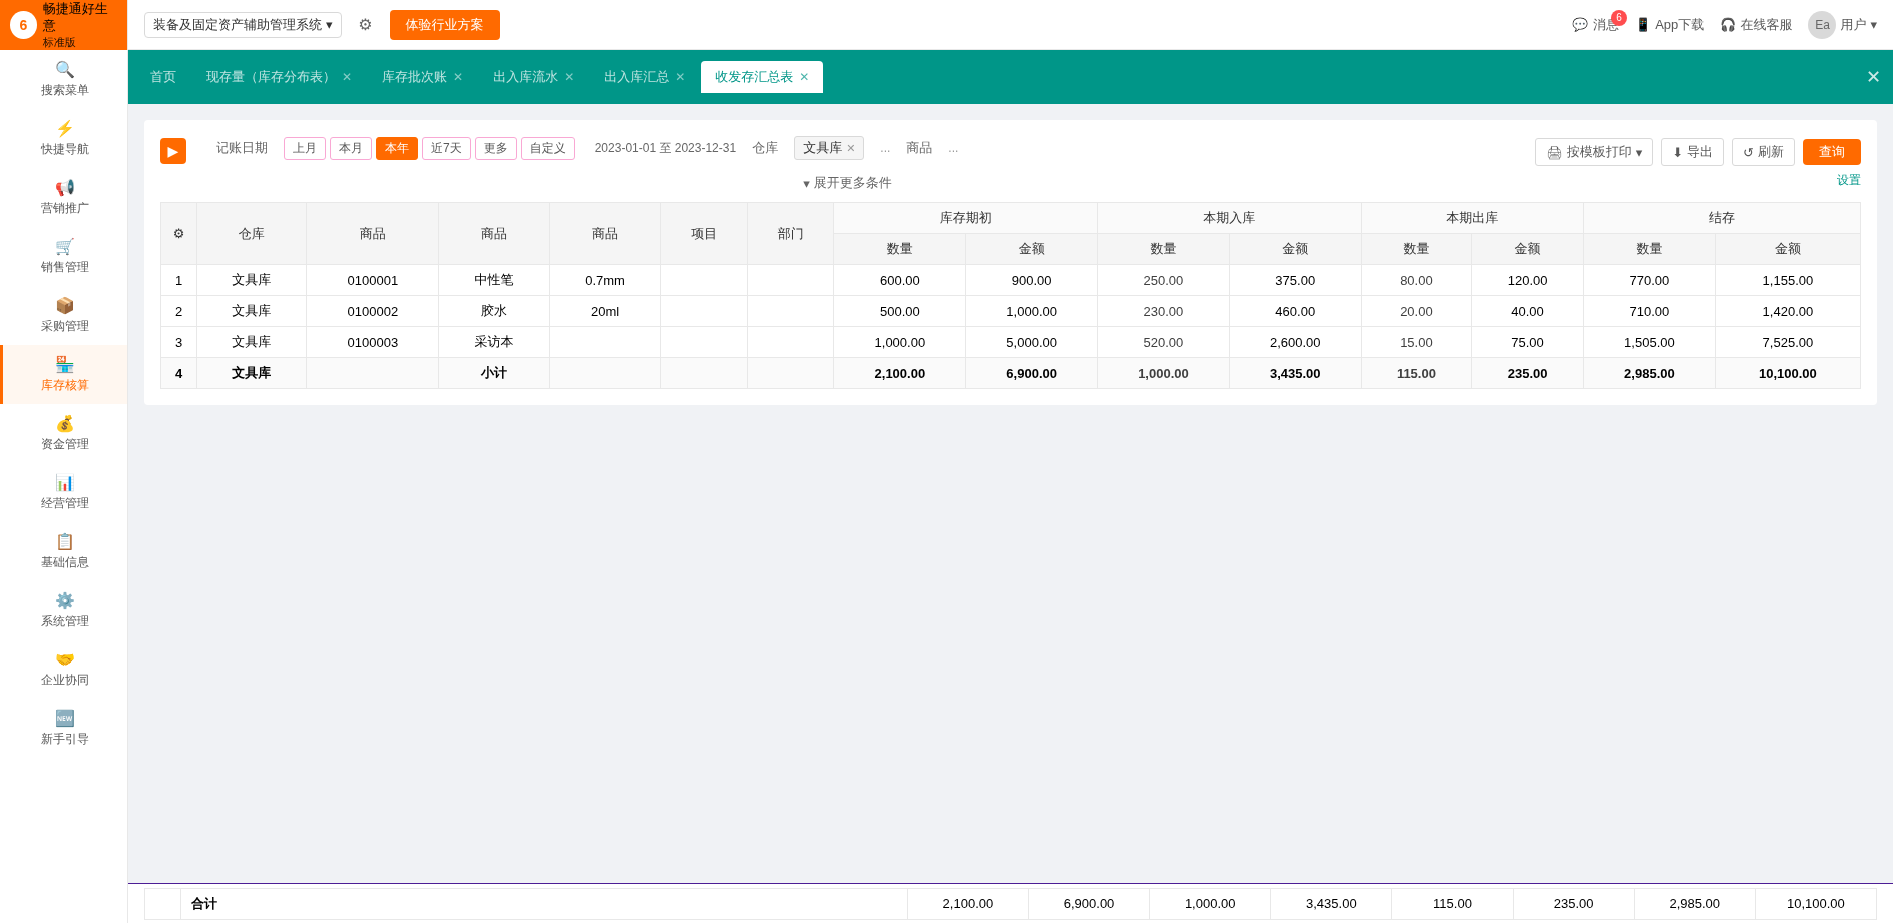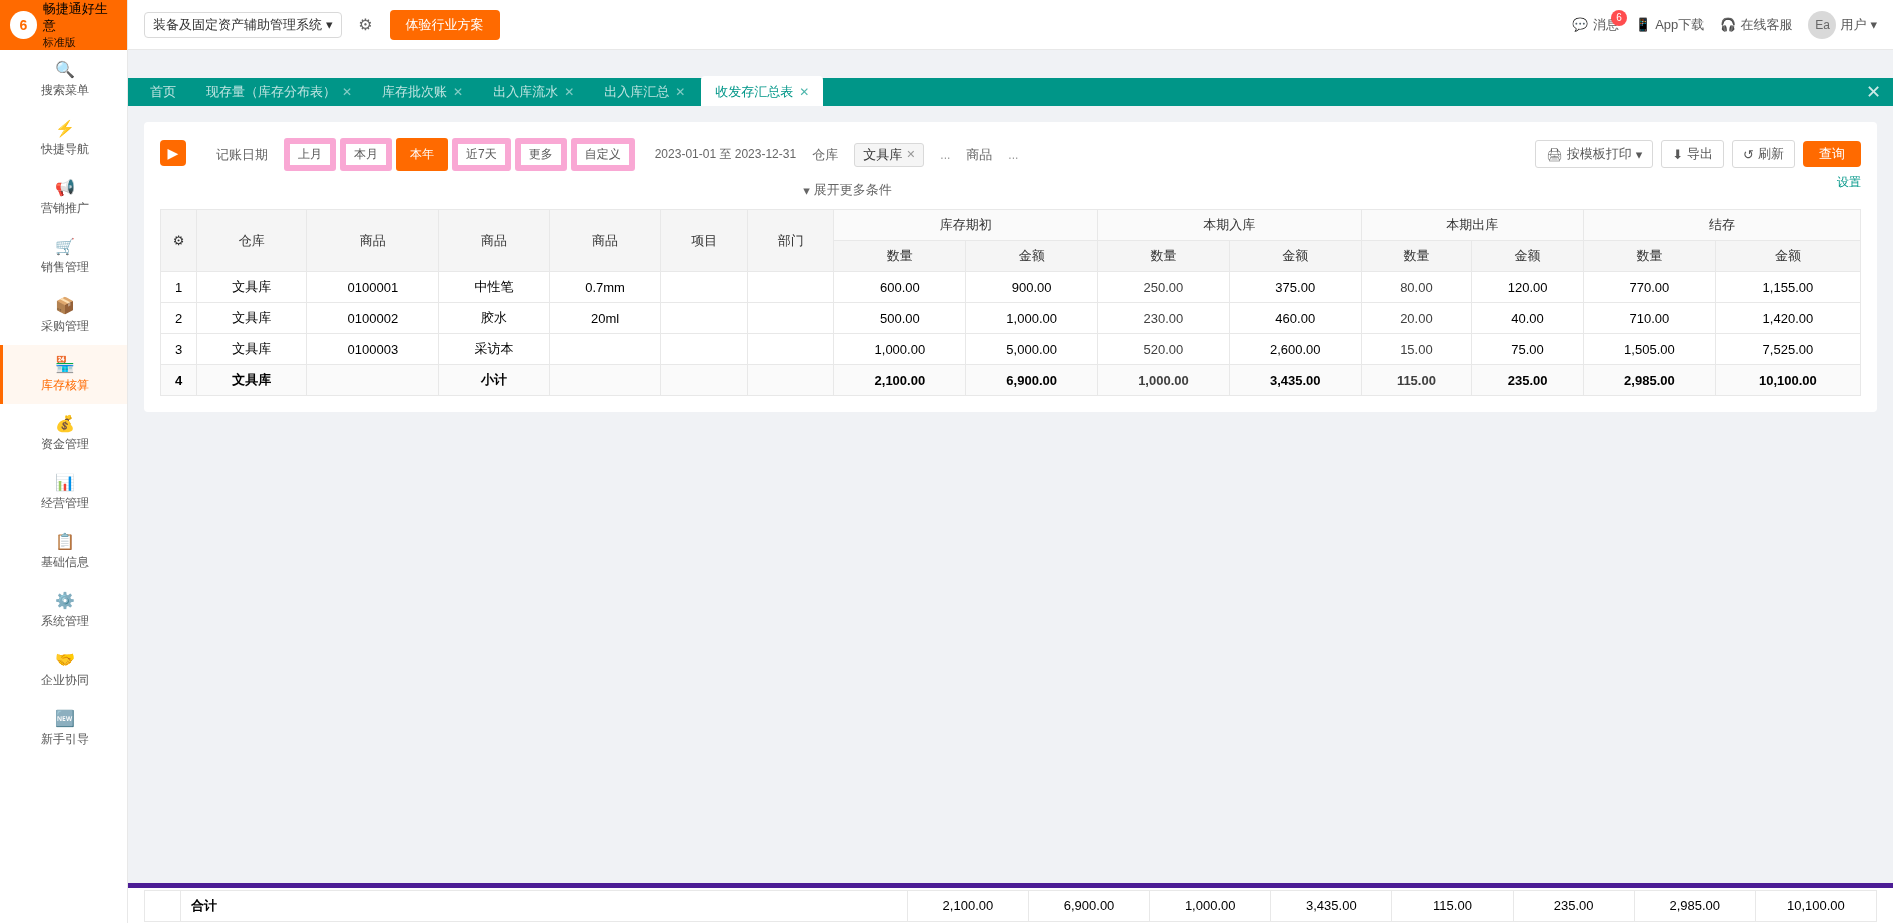--- a/index.html
+++ b/index.html
@@ -25,21 +25,21 @@
     .top-bar-left { display: flex; align-items: center; gap: 10px; }
     .system-select { border: 1px solid #d9d9d9; border-radius: 4px; padding: 3px 8px; font-size: 13px; color: #333; display: flex; align-items: center; gap: 4px; cursor: pointer; }
     .gear-btn { width: 28px; height: 28px; display: flex; align-items: center; justify-content: center; cursor: pointer; color: #666; font-size: 16px; }
     .try-btn { background: #ff6a00; color: #fff; border: none; border-radius: 4px; padding: 6px 16px; cursor: pointer; font-size: 13px; }
     .top-bar-right { display: flex; align-items: center; gap: 16px; }
     .top-bar-action { display: flex; align-items: center; gap: 4px; cursor: pointer; color: #595959; font-size: 13px; position: relative; }
     .badge { background: #ff4d4f; color: #fff; border-radius: 10px; font-size: 10px; padding: 0 4px; min-width: 16px; height: 16px; display: flex; align-items: center; justify-content: center; position: absolute; top: -6px; right: -8px; }
     .user-avatar { width: 28px; height: 28px; background: #d9d9d9; border-radius: 50%; display: flex; align-items: center; justify-content: center; font-size: 12px; color: #666; }
 
     
-    .tab-bar { background: #009688; display: flex; align-items: center; height: 28px; flex-shrink: 0; padding: 0 8px; gap: 2px; margin-top: 28px; }
+    .tab-bar { background: #009688; display: flex; align-items: center; height: 54px; flex-shrink: 0; padding: 0 8px; gap: 2px; }
     .tab { display: flex; align-items: center; padding: 0 14px; height: 32px; cursor: pointer; color: rgba(255,255,255,0.75); font-size: 13px; border-radius: 4px 4px 0 0; gap: 6px; white-space: nowrap; }
     .tab.active { background: #fff; color: #009688; font-weight: 500; }
     .tab .close { font-size: 12px; color: inherit; opacity: 0.7; cursor: pointer; }
     .tab.active .close { color: #009688; }
     .tab-bar-end { margin-left: auto; display: flex; align-items: center; }
     .close-all-btn { color: rgba(255,255,255,0.8); font-size: 18px; cursor: pointer; padding: 4px; }
 
     
     .page-content { flex: 1; overflow: auto; padding: 16px; background: #f0f2f5; }
 
@@ -49,21 +49,21 @@
     
     .page-title { font-size: 16px; color: #333; font-weight: 500; margin-bottom: 16px; }
 
     
     .filter-bar { display: flex; align-items: flex-start; gap: 12px; margin-bottom: 10px; }
     .filter-toggle-btn { width: 26px; height: 26px; background: #ff6a00; color: #fff; border: none; border-radius: 4px; cursor: pointer; display: flex; align-items: center; justify-content: center; font-size: 14px; flex-shrink: 0; margin-top: 2px; }
     .filter-group { display: flex; flex-direction: column; gap: 8px; flex: 1; margin-left: 18px; }
     .filter-row { display: flex; align-items: center; gap: 16px; }
     .filter-label { color: #666; font-size: 13px; white-space: nowrap; }
     .date-btns { display: flex; align-items: center; gap: 4px; }
-    .date-btn { padding: 2px 8px; border: 6px solid #f9a8d4; border-radius: 3px; cursor: pointer; font-size: 12px; color: #595959; background: #fff; }
+    .date-btn { padding: 2px 8px; border: 1px solid #f9a8d4; border-radius: 3px; cursor: pointer; font-size: 12px; color: #595959; background: #fff; }
     .date-btn.active { background: #ff6a00; color: #fff; border-color: #ff6a00; }
     .date-range { font-size: 12px; color: #666; margin-left: 4px; }
     .filter-tag { display: flex; align-items: center; gap: 4px; background: #f5f5f5; border: 1px solid #d9d9d9; border-radius: 3px; padding: 2px 8px; font-size: 12px; color: #333; }
     .filter-tag .remove { cursor: pointer; color: #999; font-size: 11px; }
     .filter-more { color: #999; font-size: 12px; cursor: pointer; }
     .query-btn { background: #ff6a00; color: #fff; border: none; border-radius: 4px; padding: 4px 16px; cursor: pointer; font-size: 13px; }
     .settings-link { color: #009688; font-size: 12px; cursor: pointer; text-align: left; }
     .expand-row { display: flex; justify-content: center; margin-bottom: 10px; }
     .expand-btn { display: flex; align-items: center; gap: 4px; color: #666; font-size: 12px; cursor: pointer; border: none; background: none; }
     .toolbar-btn { display: flex; align-items: center; gap: 4px; padding: 4px 10px; border: 1px solid #d9d9d9; border-radius: 3px; cursor: pointer; background: #fff; font-size: 12px; color: #595959; }
@@ -72,21 +72,21 @@
     .data-table { width: 100%; border-collapse: collapse; font-size: 13px; }
     .data-table th, .data-table td { border: 1px solid #e8e8e8; padding: 6px 10px; text-align: center; white-space: nowrap; }
     .data-table thead th { background: #f5f5f5; color: #333; font-weight: 500; }
     .data-table thead th.group-header { background: #fafafa; }
     .data-table tbody tr.subtotal td { font-weight: bold; background: #fafafa; }
     .data-table .link-cell { color: #404040; cursor: pointer; }
 
     
     .settings-icon-cell { width: 36px; }
 
-    .page-bottom-bar { background: #fff; border-top: 5px solid #4c1d95; display: flex; align-items: center; justify-content: flex-end; padding: 6px 16px; flex-shrink: 0; height: 40px; }
+    .page-bottom-bar { background: #fff; border-top: 1px solid #4c1d95; display: flex; align-items: center; justify-content: flex-end; padding: 6px 16px; flex-shrink: 0; height: 40px; }
 
     
     .filter-toolbar-row { display: flex; align-items: flex-start; justify-content: space-between; }
     .filter-section { flex: 1; }
     .toolbar-section { display: flex; align-items: center; gap: 8px; flex-shrink: 0; padding-top: 2px; }
   </style>
 </head>
 <body>
 
 <div class="sidebar">

